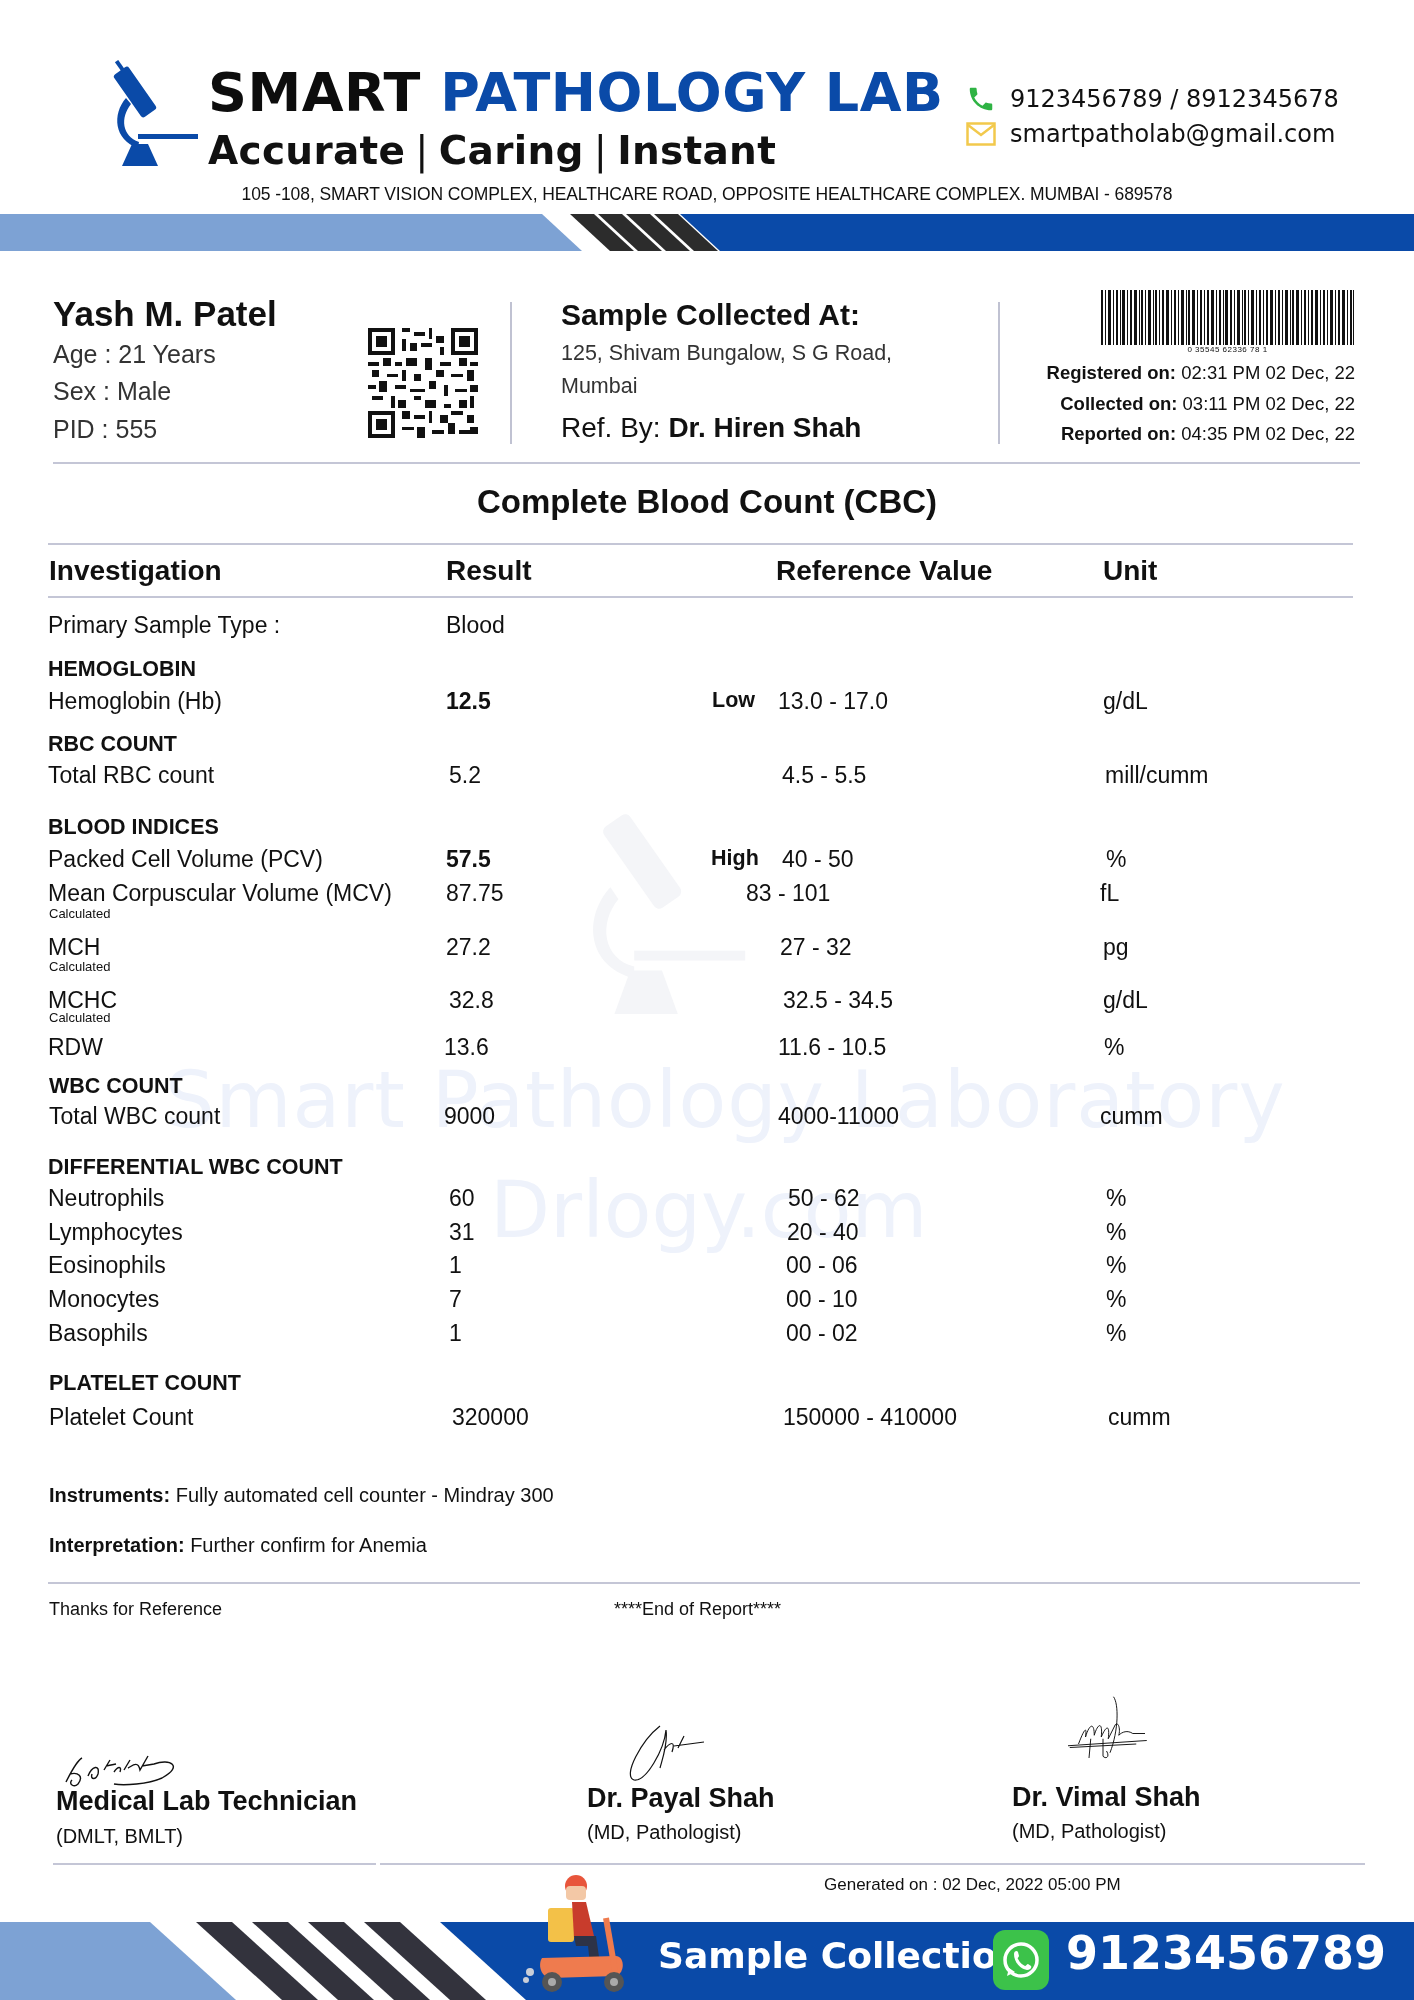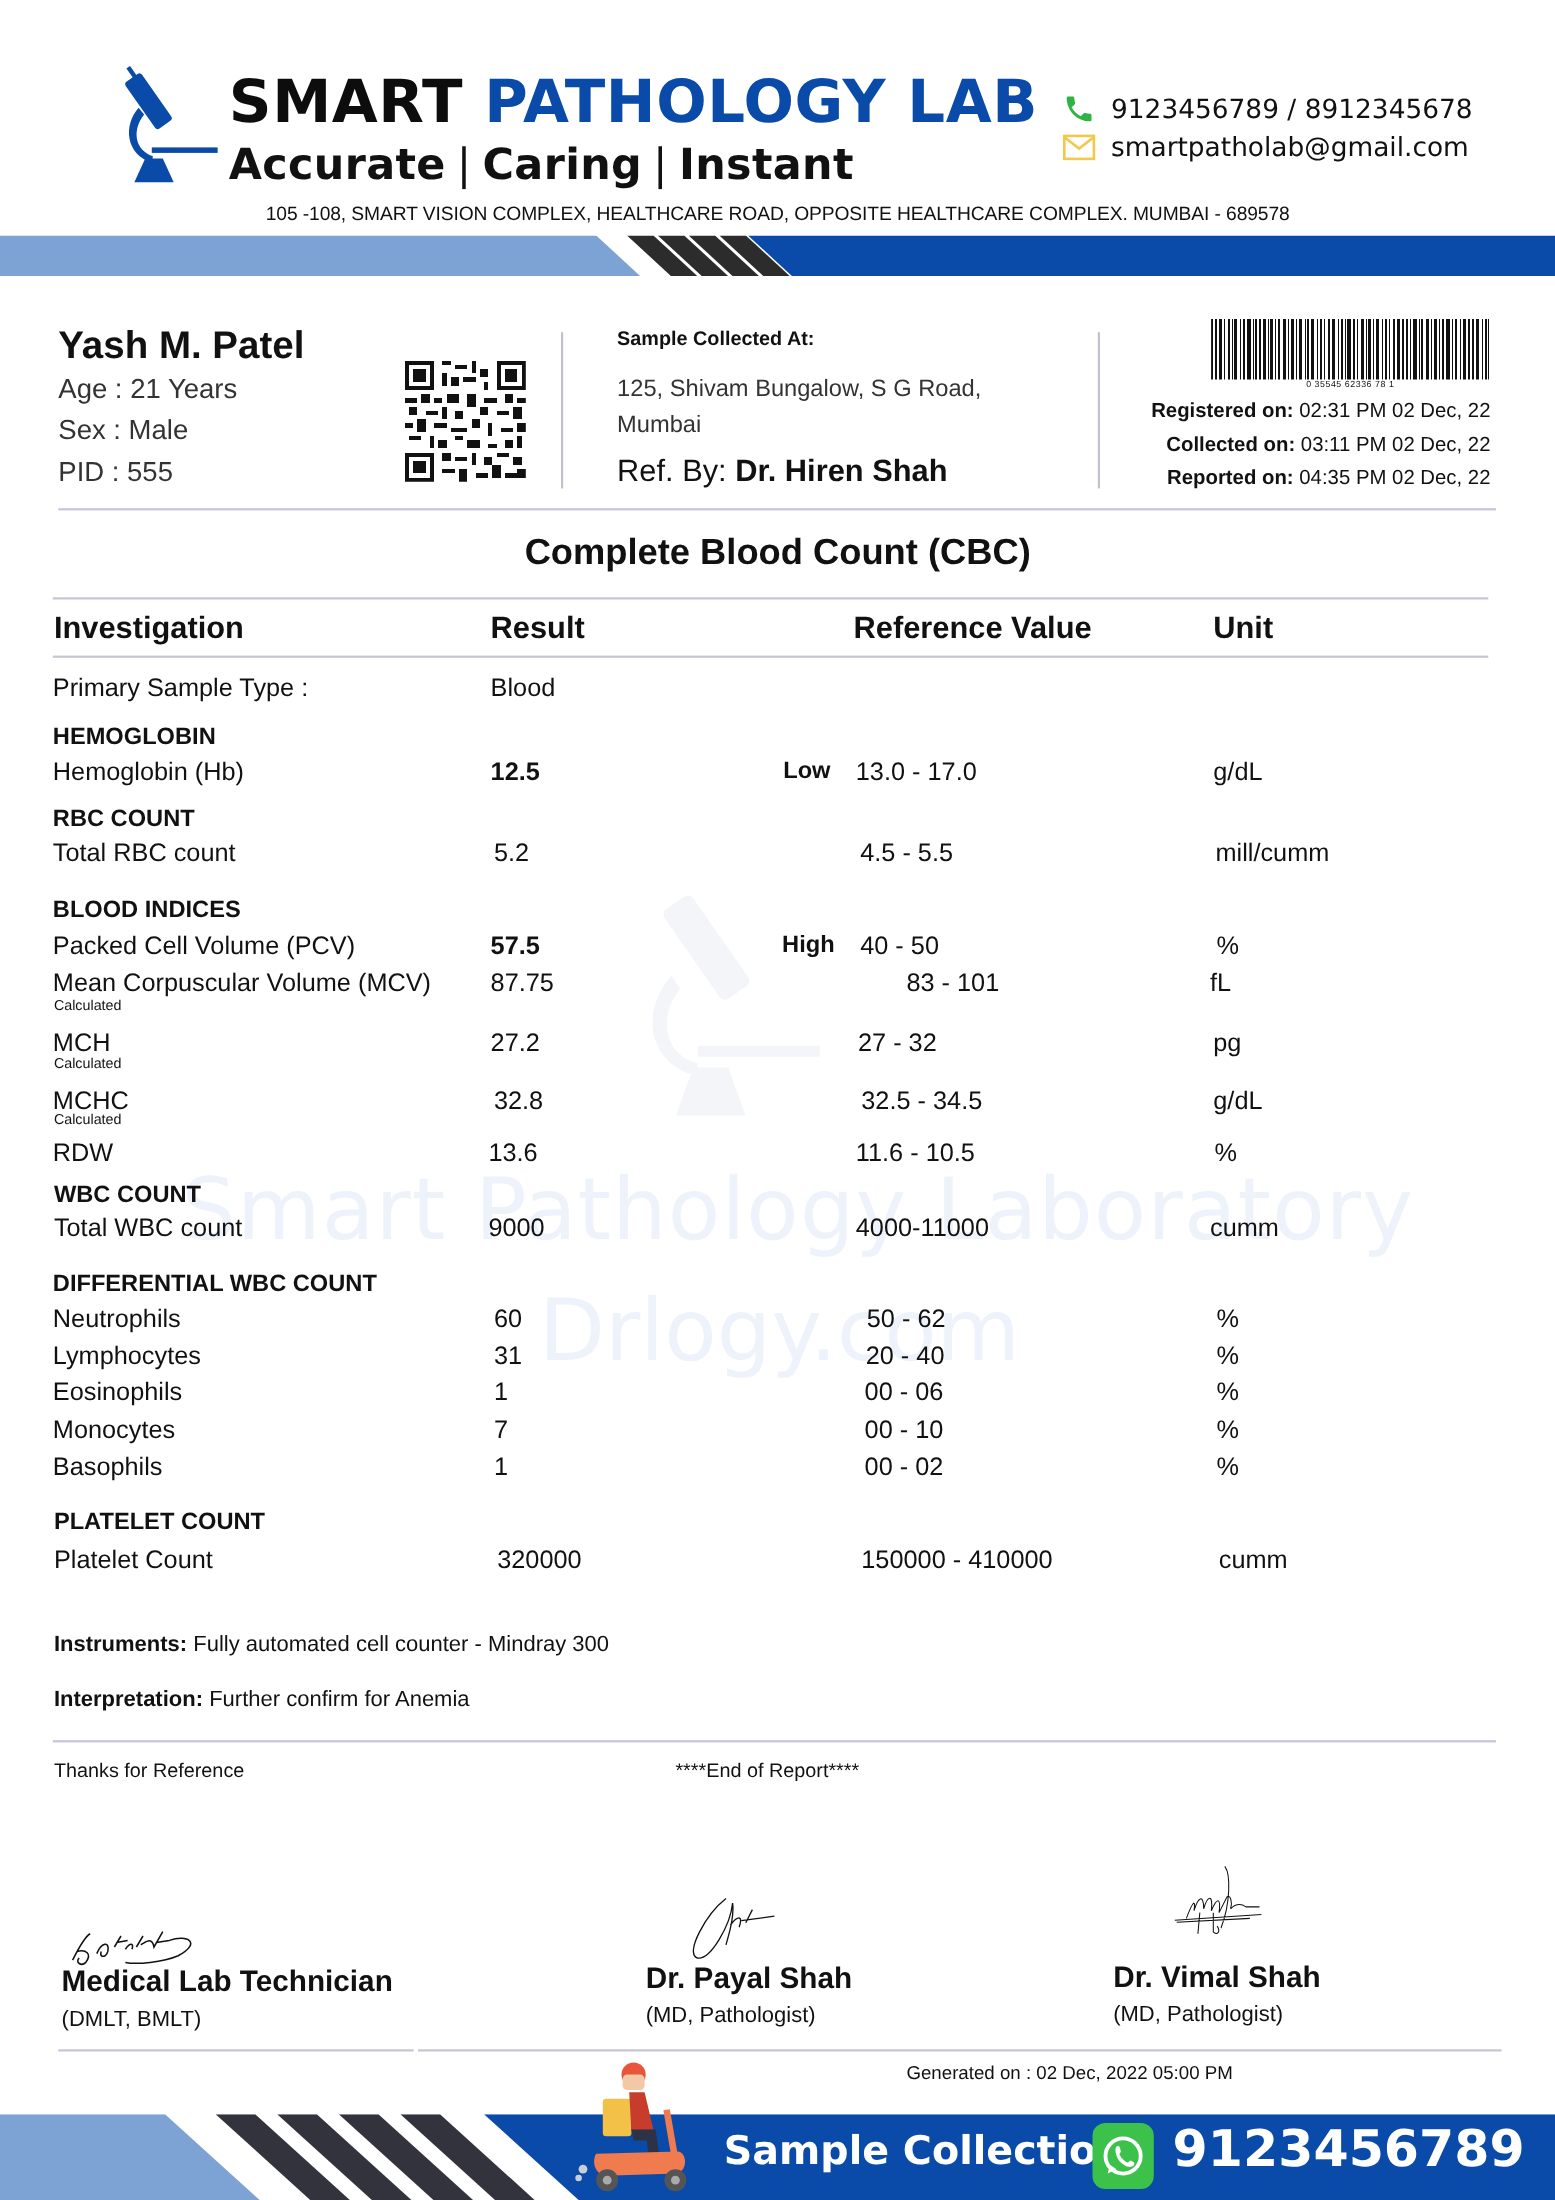--- a/index.html
+++ b/index.html
@@ -19,21 +19,21 @@
   .contact-email { left: 966px; top: 120px; display: flex; align-items: center; gap: 14px; font-size: 24px; color: #111; white-space: nowrap; font-family: "DejaVu Sans", sans-serif; }
   .address { left: 0; top: 184px; width: 1414px; text-align: center; font-size: 17.5px; color: #111; white-space: nowrap; letter-spacing: -0.1px; }
 
   .band { left: 0; top: 214px; width: 1414px; height: 37px; }
 
   
   .pname { left: 53px; top: 294px; font-size: 35px; font-weight: 700; color: #111; }
   .pinfo { left: 53px; font-size: 25px; color: #333; }
   .qr { left: 368px; top: 328px; width: 110px; height: 110px; }
   .vdiv { width: 2px; background: #c0c2d2; }
-  .sample-head { left: 561px; top: 298px; font-size: 18px; font-weight: 700; color: #111; }
+  .sample-head { left: 561px; top: 298px; font-size: 30px; font-weight: 700; color: #111; }
   .sample-addr { left: 561px; top: 337px; font-size: 21.5px; color: #333; line-height: 33px; width: 360px; }
   .refby { left: 561px; top: 412px; font-size: 28px; color: #111; white-space: nowrap; }
   .refby b { font-weight: 700; }
   .barcode { left: 1101px; top: 290px; width: 253px; height: 55px; }
   .barcode-num { left: 1101px; top: 345px; width: 253px; text-align: center; font-size: 8px; color: #111; letter-spacing: 0.5px; }
   .dates { right: 59px; top: 358px; text-align: right; font-size: 18.5px; color: #111; line-height: 30.5px; white-space: nowrap; margin-left: 36px; }
   .dates b { font-weight: 700; }
 
   .hr { height: 2px; background: #c4c6d6; }
 
@@ -316,21 +316,21 @@
 
 <div class="abs cell" style="left:48px; top:846px">Packed Cell Volume (PCV)</div>
 <div class="abs cell b" style="left:446px; top:846px">57.5</div>
 <div class="abs cell b" style="left:711px; top:846px; font-size:21.5px">High</div>
 <div class="abs cell" style="left:782px; top:846px">40 - 50</div>
 <div class="abs cell" style="left:1106px; top:846px">%</div>
 
 <div class="abs cell" style="left:48px; top:880px">Mean Corpuscular Volume (MCV)</div>
 <div class="abs calc" style="left:49px; top:906px">Calculated</div>
 <div class="abs cell" style="left:446px; top:880px">87.75</div>
-<div class="abs cell" style="left:824px; top:880px">83 - 101</div>
+<div class="abs cell" style="left:746px; top:880px">83 - 101</div>
 <div class="abs cell" style="left:1100px; top:880px">fL</div>
 
 <div class="abs cell" style="left:48px; top:934px">MCH</div>
 <div class="abs calc" style="left:49px; top:959px">Calculated</div>
 <div class="abs cell" style="left:446px; top:934px">27.2</div>
 <div class="abs cell" style="left:780px; top:934px">27 - 32</div>
 <div class="abs cell" style="left:1103px; top:934px">pg</div>
 
 <div class="abs cell" style="left:48px; top:987px">MCHC</div>
 <div class="abs calc" style="left:49px; top:1010px">Calculated</div>

